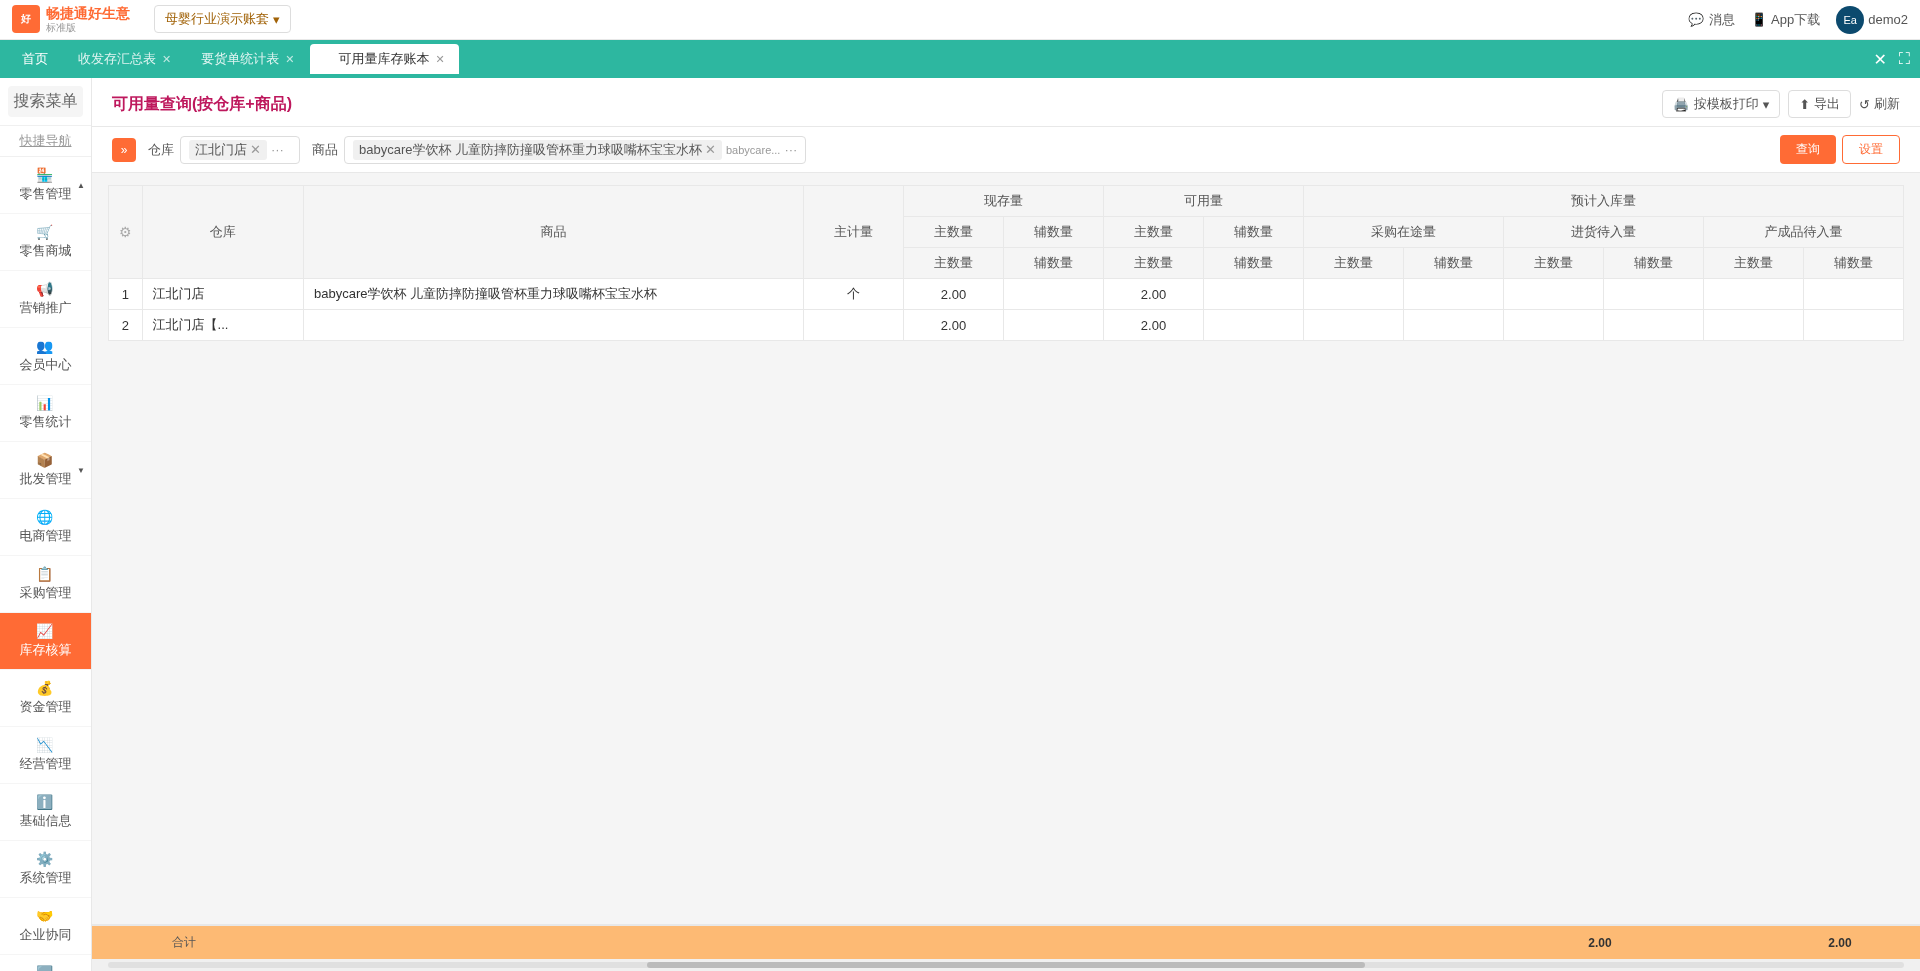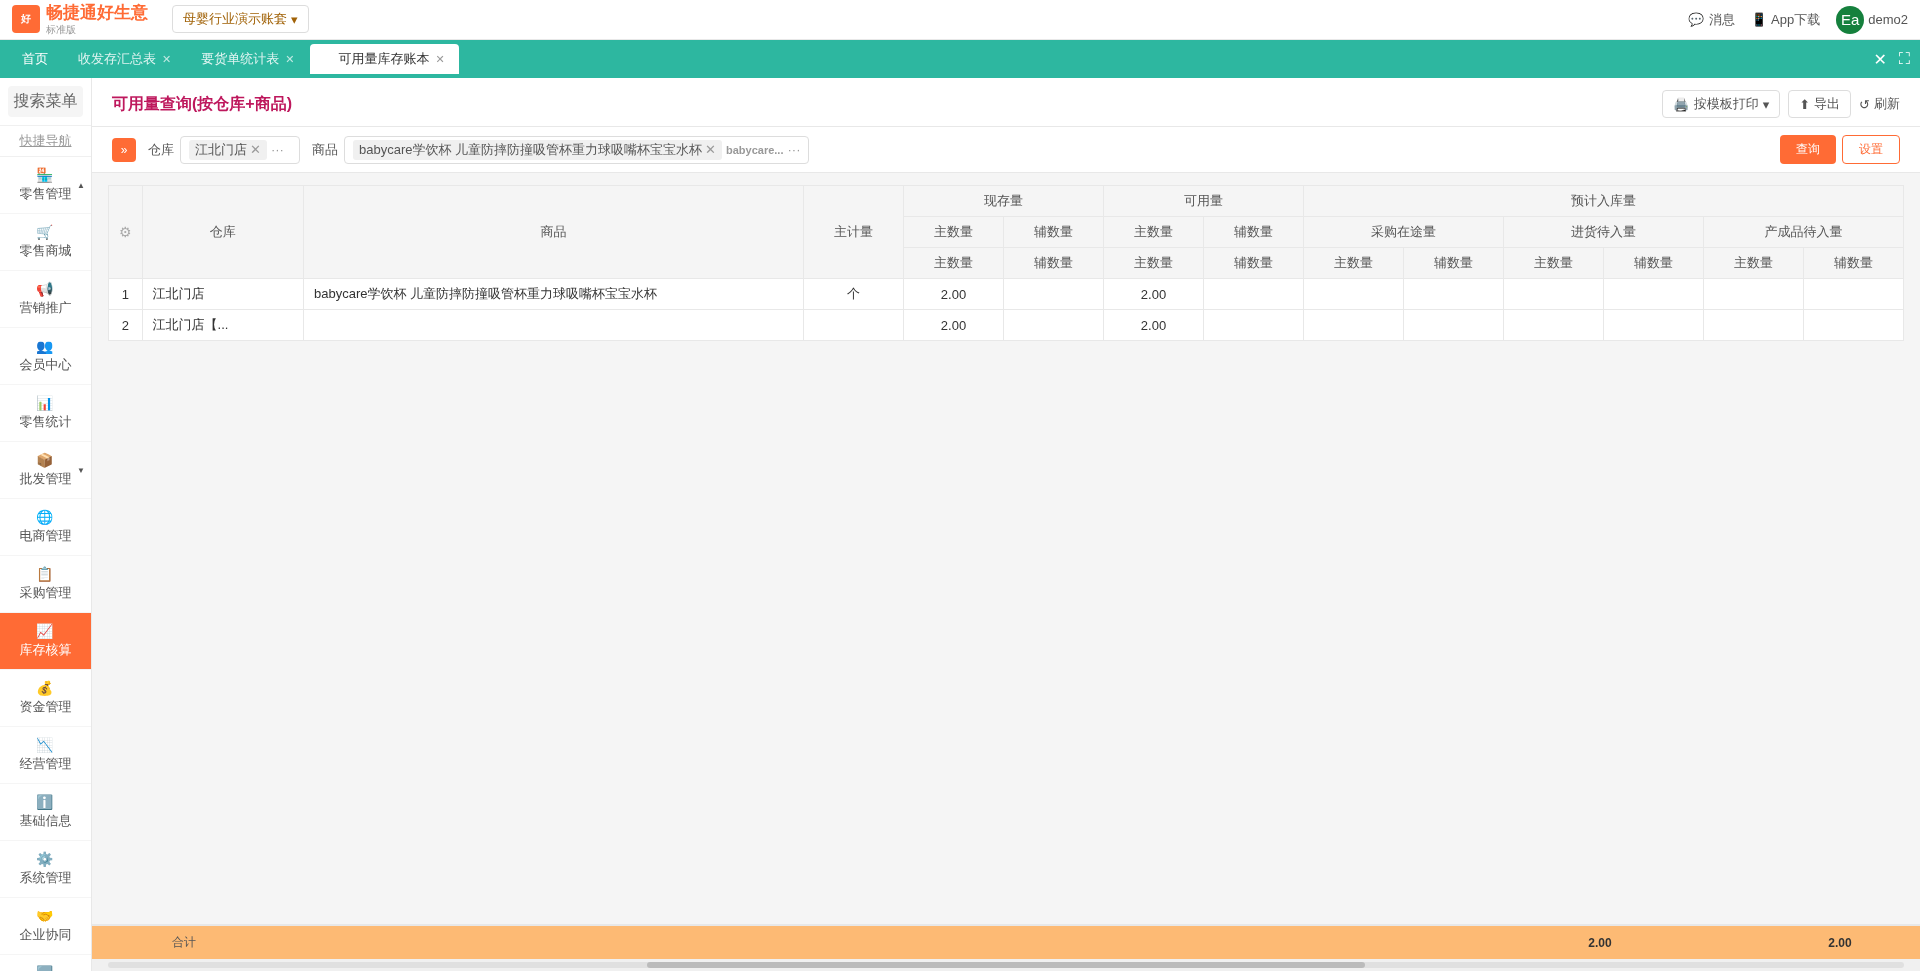--- a/index.html
+++ b/index.html
@@ -36,21 +36,21 @@
       justify-content: center;
       color: white;
       font-size: 10px;
       font-weight: bold;
     }
     .logo-text-area {
       display: flex;
       flex-direction: column;
       line-height: 1.2;
     }
-    .logo-main { font-size: 17px; color: #ff6b35; font-weight: bold; }
+    .logo-main { font-size: 14px; color: #ff6b35; font-weight: bold; }
     .logo-sub { font-size: 10px; color: #999; }
     .industry-selector {
       display: flex;
       align-items: center;
       gap: 4px;
       padding: 4px 10px;
       border: 1px solid #ddd;
       border-radius: 4px;
       cursor: pointer;
       color: #a16207;
@@ -67,26 +67,26 @@
       align-items: center;
       gap: 4px;
       color: #555;
       font-size: 12px;
       cursor: pointer;
     }
     .avatar {
       width: 28px;
       height: 28px;
       border-radius: 50%;
-      background: #15803d;
+      background: #0c4a6e;
       display: flex;
       align-items: center;
       justify-content: center;
       color: white;
-      font-size: 15px;
+      font-size: 11px;
     }
 
     
     .nav-tabs {
       height: 38px;
       background: #2db7a0;
       display: flex;
       align-items: center;
       padding: 0 8px;
       flex-shrink: 0;
@@ -572,21 +572,21 @@
           <span class="filter-ellipsis">···</span>
         </div>
       </div>
       <div class="filter-field">
         <span class="filter-label">商品</span>
         <div class="filter-value-box" style="min-width: 300px;">
           <span class="filter-tag">
             <span>babycare学饮杯 儿童防摔防撞吸管杯重力球吸嘴杯宝宝水杯</span>
             <span class="remove">✕</span>
           </span>
-          <span style="color:#999;font-size:11px;font-weight:bold;">babycare...</span>
+          <span style="color:#999;font-size:11px;">babycare...</span>
           <span class="filter-ellipsis">···</span>
         </div>
       </div>
       <div class="filter-actions">
         <button class="btn-query">查询</button>
         <button class="btn-settings">设置</button>
       </div>
     </div>
 
     <div class="table-wrapper">

